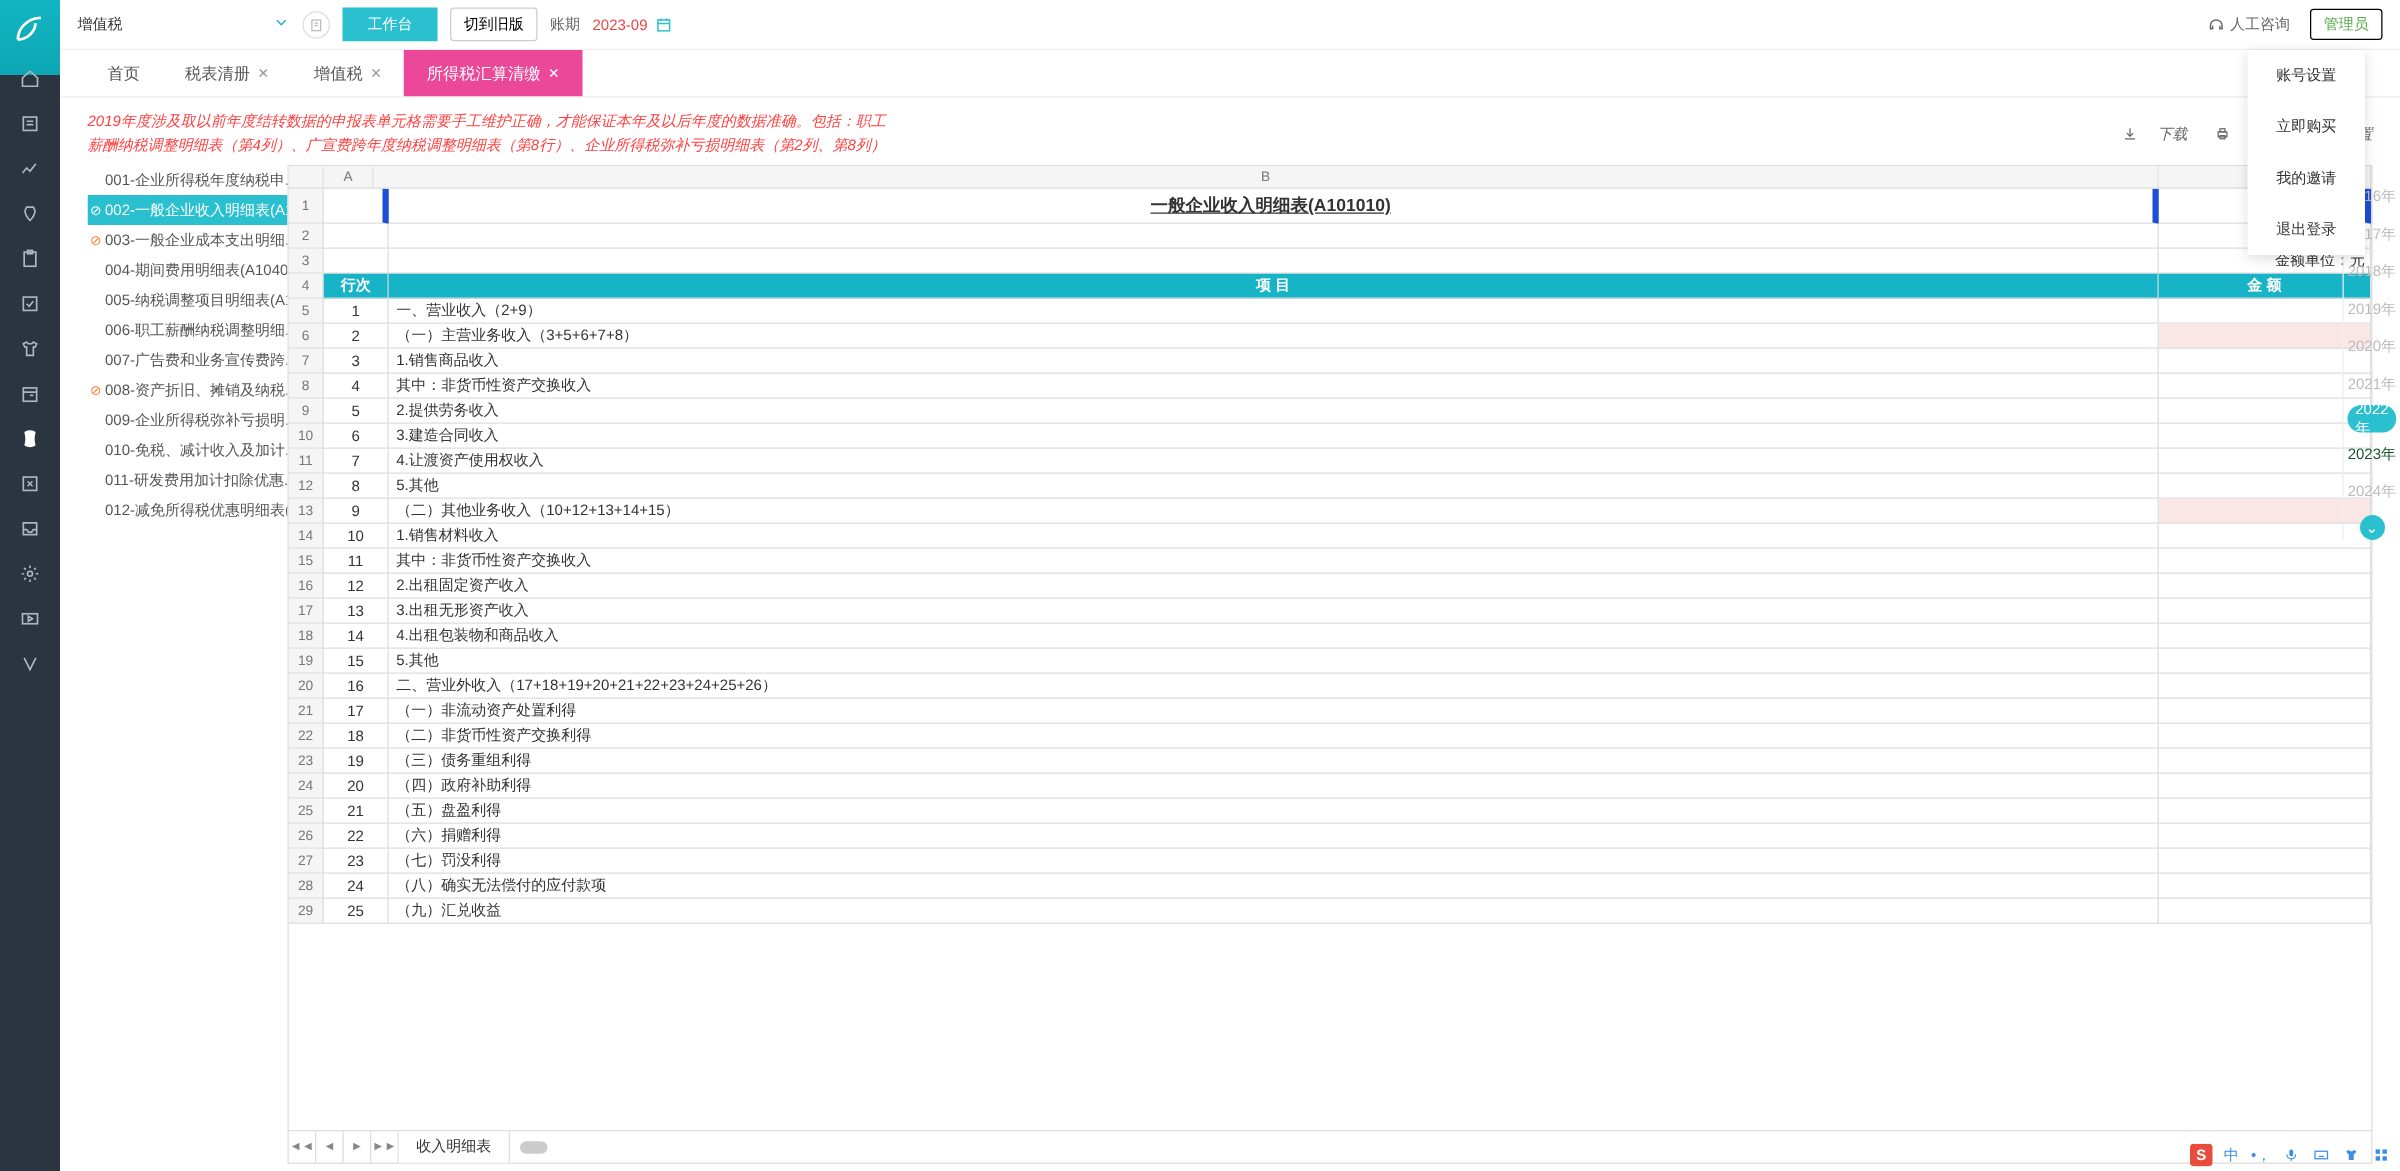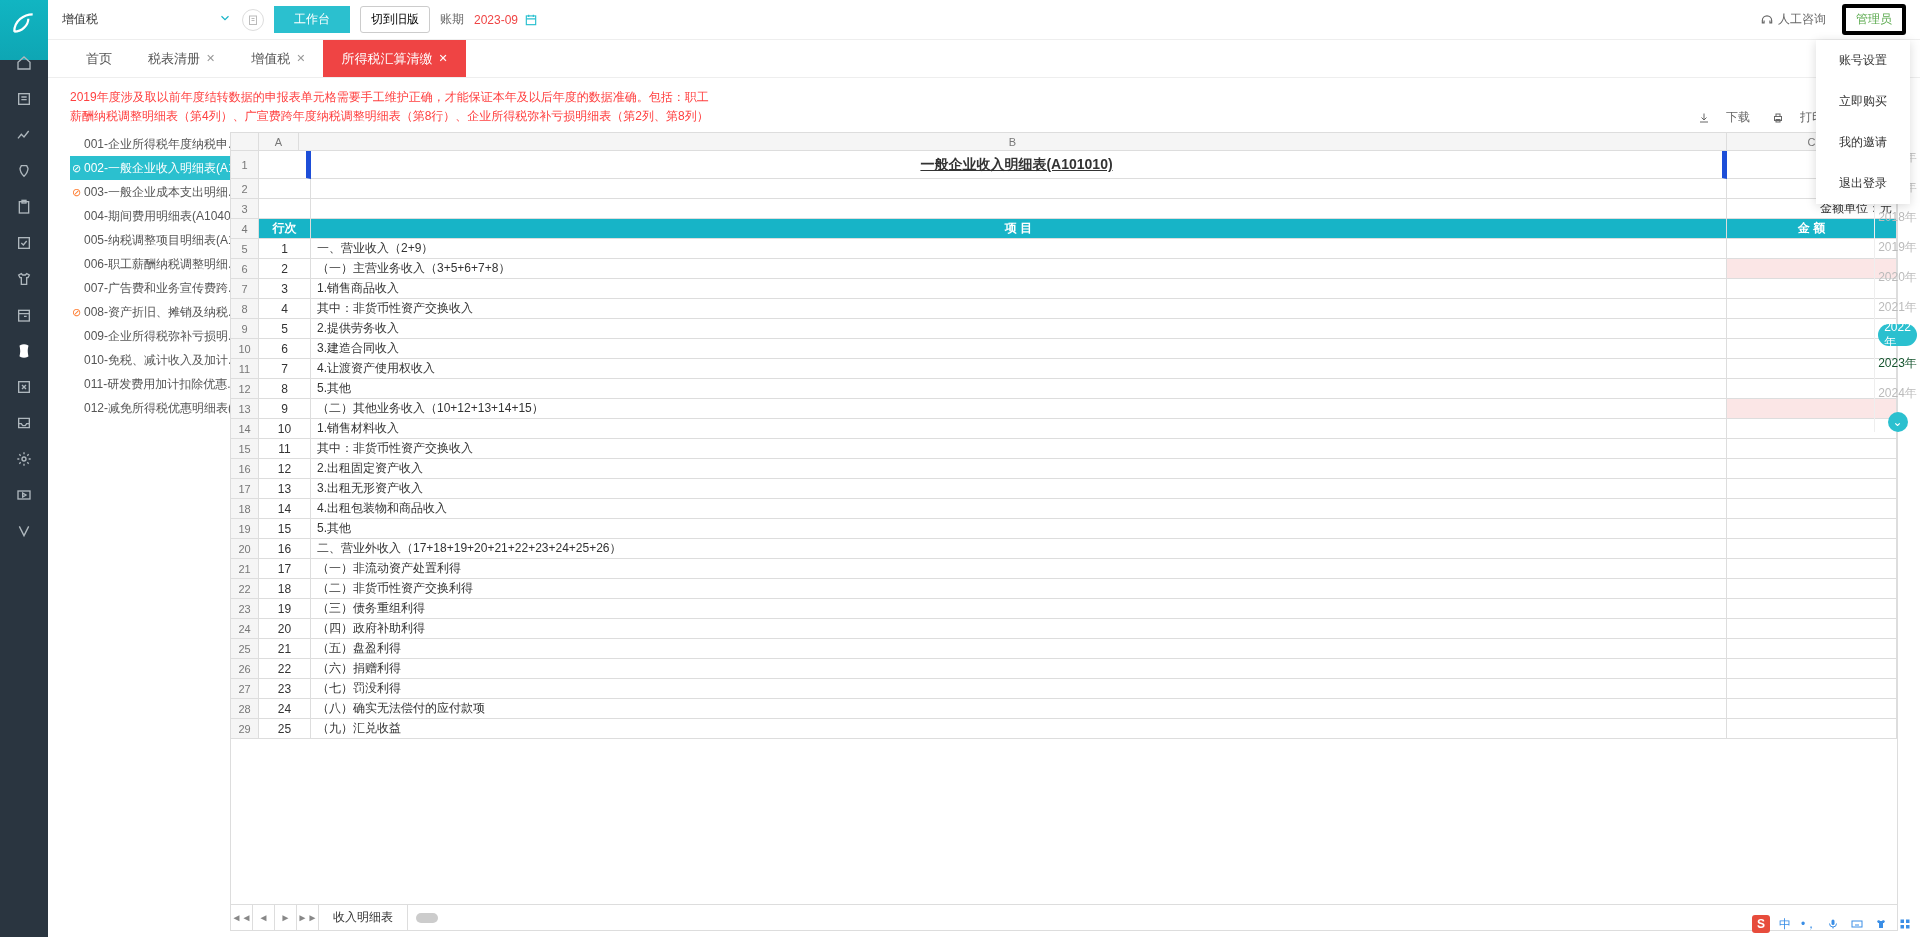--- a/index.html
+++ b/index.html
@@ -17,33 +17,33 @@
   .topbar { height: 40px; display:flex; align-items:center; padding: 0 14px; border-bottom: 1px solid #eee; gap: 10px; position:relative; }
   .topbar .module-dropdown { display:flex; align-items:center; gap:120px; color:#333; cursor:pointer; }
   .topbar .module-dropdown .chev { color:#17b4c7; }
   .topbar .hist-icon { width:22px; height:22px; border-radius:50%; border:1px solid #ddd; display:flex; align-items:center; justify-content:center; color:#bbb; }
   .topbar .btn-primary { background:#2bc0cf; color:#fff; border:none; padding:5px 20px; border-radius:0; cursor:pointer; font-size:12px; }
   .topbar .btn-outline { background:#fff; border:1px solid #ccc; padding:4px 10px; border-radius:3px; cursor:pointer; font-size:12px; }
   .topbar .period-label { color:#666; }
   .topbar .period-val { color:#ef4444; display:flex; align-items:center; gap:6px; }
   .topbar .spacer { flex:1; }
   .topbar .right-link { display:flex; align-items:center; gap:4px; color:#666; cursor:pointer; padding:0 6px; }
-  .topbar .admin-btn { border:4px solid #000000; color:#5aa94d; padding:3px 10px; border-radius:3px; cursor:pointer; font-size:12px; }
-  
-  .user-menu { position:absolute; right:10px; top:40px; width:94px; background:#fff; box-shadow:0 2px 10px rgba(0,0,0,.15); z-index:20; }
+  .topbar .admin-btn { border:1px solid #000000; color:#5aa94d; padding:3px 10px; border-radius:3px; cursor:pointer; font-size:12px; }
+  
+  .user-menu { position:absolute; right:28px; top:40px; width:94px; background:#fff; box-shadow:0 2px 10px rgba(0,0,0,.15); z-index:20; }
   .user-menu .mi { padding:12px 14px; cursor:pointer; text-align:center; }
   
   .tabsbar { height:38px; display:flex; align-items:stretch; border-bottom:1px solid #eee; padding-left: 20px; }
   .tabsbar .tab { display:flex; align-items:center; padding:0 18px; font-size:13px; color:#555; cursor:pointer; gap:6px; }
   .tabsbar .tab .close { color:#999; font-size:11px; }
-  .tabsbar .tab.active { background:#ef4444; color:#fff; }
+  .tabsbar .tab.active { background:#ec4899; color:#fff; }
   .tabsbar .tab.active .close { color:#fff; }
   
   .workarea { flex:1; display:flex; flex-direction:column; min-height:0; padding: 10px 22px 6px 22px; position:relative; }
-  .notice-row { display:flex; align-items:flex-end; }
+  .notice-row { display:flex; align-items:center;font-style:italic; }
   .notice { color:#ff4040; font-size:12px; line-height:1.6; max-width:640px; }
   .actions-row { margin-left:auto; display:flex; gap:22px; color:#666; align-items:center; }
   .actions-row .act { display:flex; align-items:center; gap:16px; cursor:pointer; }
   
   .content { flex:1; display:flex; gap:0; min-height:0; margin-top:6px; }
   
   .tree { width:160px; overflow:hidden; }
   .tree .ti { height:24px; display:flex; align-items:center; padding:0 6px 0 14px; font-size:12px; color:#555; cursor:pointer; white-space:nowrap; overflow:hidden; text-overflow:ellipsis; position:relative; }
   .tree .ti .warn { position:absolute; left:2px; color:#ff7b2e; font-size:11px; }
   .tree .ti.selected { background:#2bc0cf; color:#fff; }

